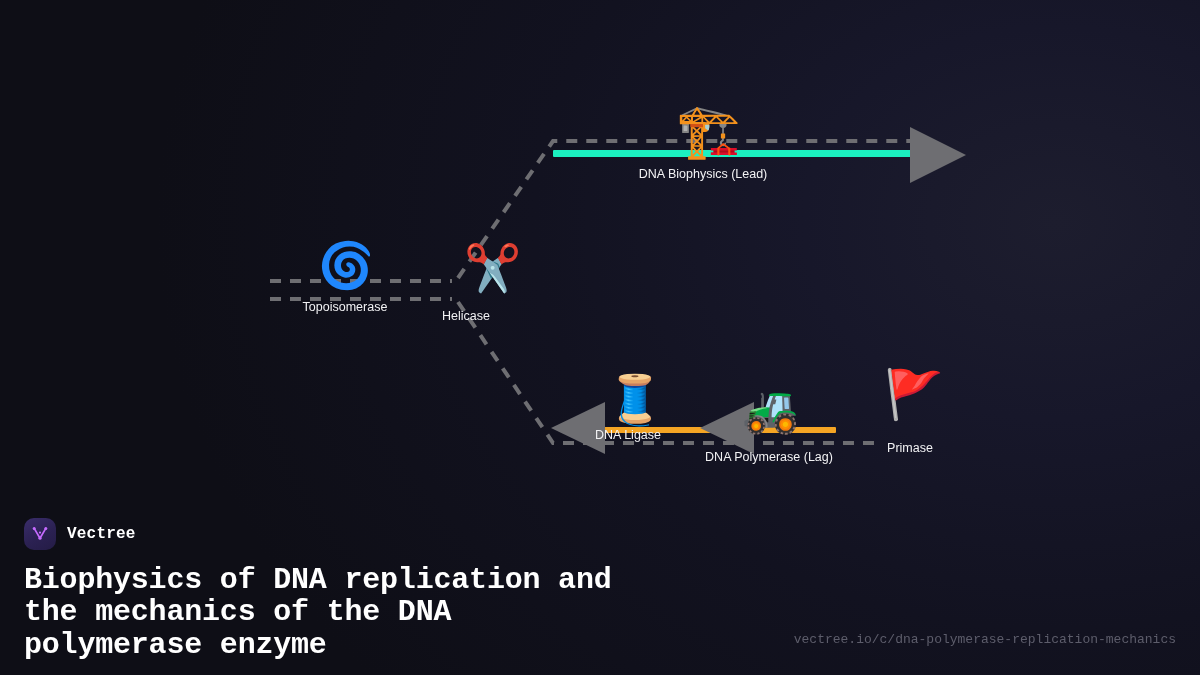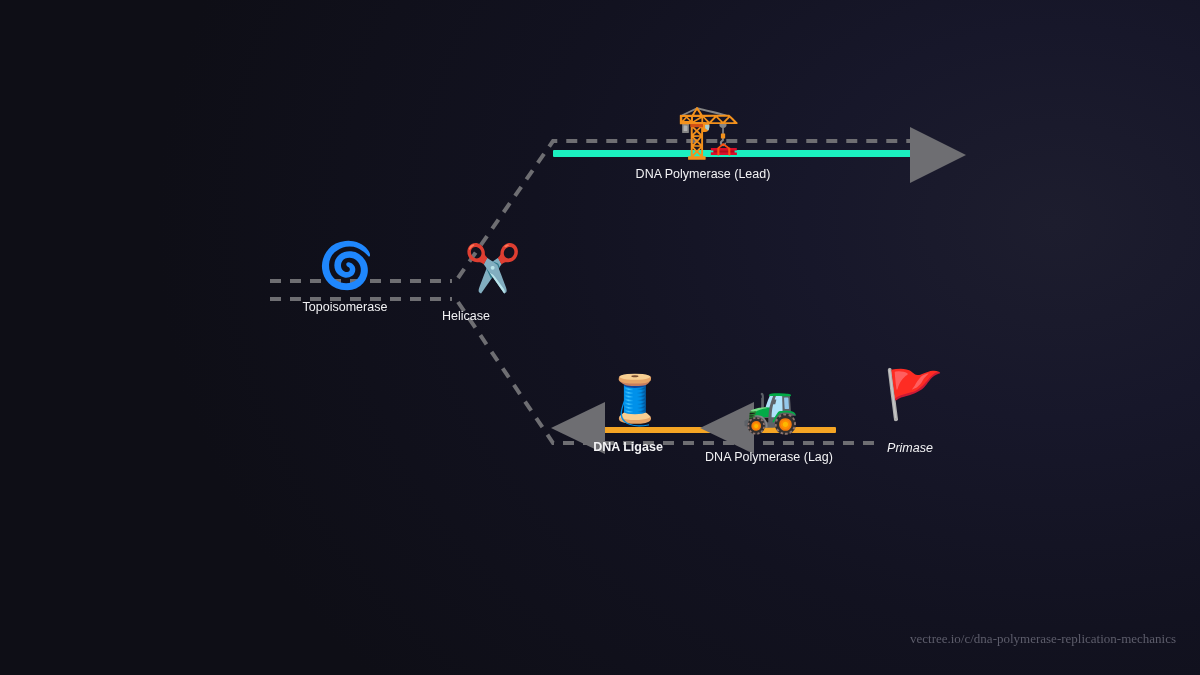--- a/index.html
+++ b/index.html
@@ -99,23 +99,23 @@
     color: #f2f2f4;
     font-size: 12.5px;
     font-family: "Liberation Sans", sans-serif;
     white-space: nowrap;
     text-align: center;
     transform: translateX(-50%);
   }
   #label-topoisomerase { left: 345px; top: 300px; }
   #label-helicase      { left: 466px; top: 309px; }
   #label-polymerase-lead { left: 703px; top: 167px; }
-  #label-ligase        { left: 628px; top: 440px; font-weight: bold; }
+  #label-ligase        { left: 628px; top: 428px; }
   #label-polymerase-lag { left: 769px; top: 450px; }
-  #label-primase       { left: 910px; top: 441px; font-style: italic; }
+  #label-primase       { left: 910px; top: 441px; }
 
   
   #footer {
     position: absolute;
     left: 0;
     bottom: 0;
     width: 1200px;
     padding: 0 24px 14px 24px;
     box-sizing: border-box;
   }
@@ -153,21 +153,21 @@
     max-width: 740px;
     margin: 0;
     white-space: pre-line;
   }
   #footer-url {
     position: absolute;
     right: 24px;
     bottom: 28px;
     color: #5d5d6b;
     font-size: 13px;
-    font-family: Liberation Serif, serif;
+    font-family: Liberation Mono, monospace;
     white-space: nowrap;
   }
 </style>
 </head>
 <body>
 
 <div id="canvas">
 
   <div id="diagram-layer">
 
@@ -191,26 +191,41 @@
 
     <div class="node-emoji" id="emoji-topoisomerase">🌀</div>
     <div class="node-emoji" id="emoji-helicase">✂️</div>
     <div class="node-emoji" id="emoji-polymerase-lead">🏗️</div>
     <div class="node-emoji" id="emoji-ligase">🧵</div>
     <div class="node-emoji" id="emoji-polymerase-lag">🚜</div>
     <div class="node-emoji" id="emoji-primase">🚩</div>
 
     <div class="node-label" id="label-topoisomerase">Topoisomerase</div>
     <div class="node-label" id="label-helicase">Helicase</div>
-    <div class="node-label" id="label-polymerase-lead">DNA Polymerase (Lead)</div>
+    <div class="node-label" id="label-polymerase-lead">DNA Biophysics (Lead)</div>
     <div class="node-label" id="label-ligase">DNA Ligase</div>
     <div class="node-label" id="label-polymerase-lag">DNA Polymerase (Lag)</div>
     <div class="node-label" id="label-primase">Primase</div>
   </div>
 
   <div id="footer">
 
-
+    <div id="brand-row">
+      <div id="brand-logo">
+        <svg width="18" height="18" viewBox="0 0 18 18" aria-hidden="true">
+          <path d="M3.2 3.4 L9 13.2 L14.8 3.4" fill="none" stroke="#c56bff" stroke-width="1.7" stroke-linecap="round" stroke-linejoin="round"></path>
+          <circle cx="3.2" cy="3.4" r="1.5" fill="#c56bff"></circle>
+          <circle cx="14.8" cy="3.4" r="1.5" fill="#c56bff"></circle>
+          <circle cx="9" cy="13.2" r="1.6" fill="#c56bff"></circle>
+          <circle cx="9" cy="7.6" r="1.1" fill="#c56bff"></circle>
+        </svg>
+      </div>
+      <div id="brand-name">Vectree</div>
+    </div>
+
+    <h1 id="headline">Biophysics of DNA replication and
+the mechanics of the DNA
+polymerase enzyme</h1>
 
     <div id="footer-url">vectree.io/c/dna-polymerase-replication-mechanics</div>
   </div>
 
 </div>
 
 </body></html>

